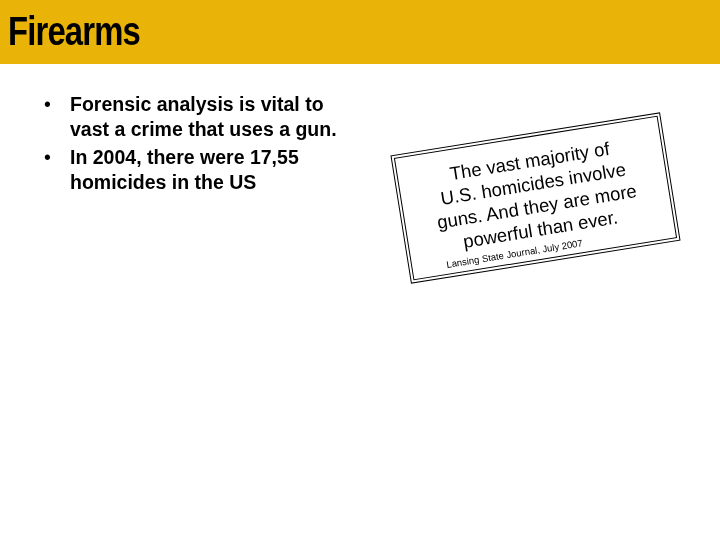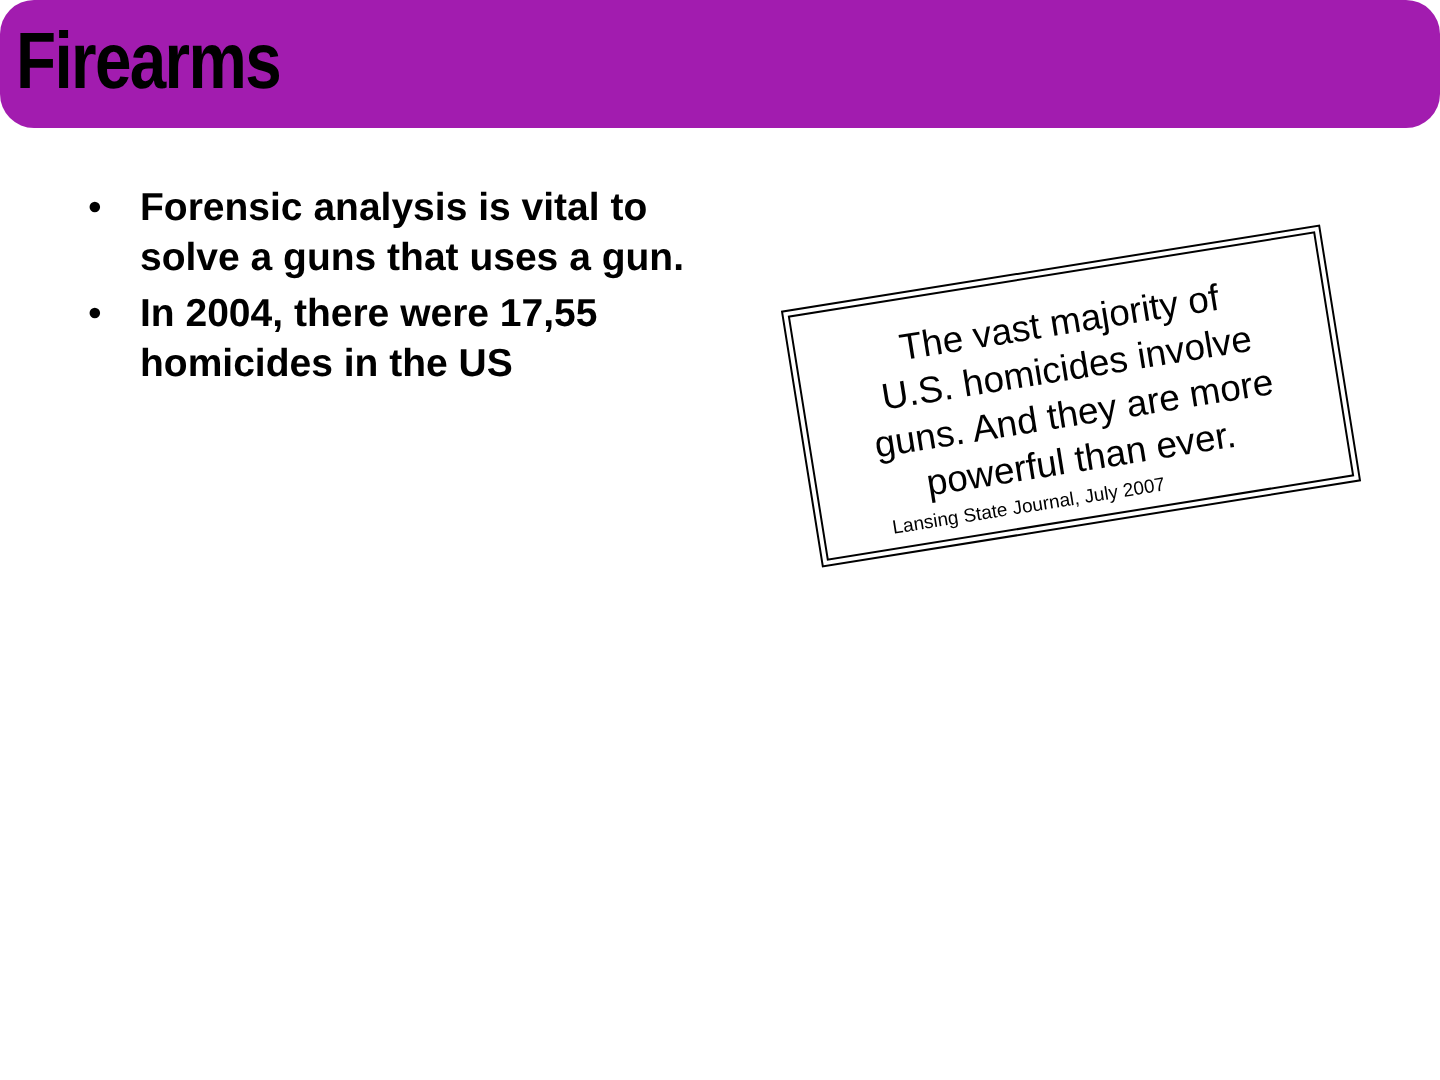--- a/index.html
+++ b/index.html
@@ -1,36 +1,36 @@
 <!DOCTYPE html>
 <html><head>
 <meta charset="utf-8">
 <style>
   html, body { margin:0; padding:0; }
   body { width:720px; height:540px; background:#ffffff; position:relative; overflow:hidden; font-family:"Liberation Sans", sans-serif; }
-  .title-bar { position:absolute; left:0; top:0; width:720px; height:64px; background:#a21caf;border-radius:17px; }
+  .title-bar { position:absolute; left:0; top:0; width:720px; height:64px; background:#eab308; }
   .title { position:absolute; left:8px; top:7px; font-family:"Liberation Sans", sans-serif; font-weight:bold; font-size:40px; color:#000; letter-spacing:-1px; transform:scaleX(0.82); transform-origin:left top; line-height:48px; }
   .bullets { position:absolute; left:44px; top:92px; width:310px; margin:0; padding:0; list-style:none; }
   .bullets li { position:relative; padding-left:26px; font-weight:bold; font-size:19.5px; line-height:24.5px; color:#000; margin-bottom:4px; }
   .bullets li .dot { position:absolute; left:0; top:0; font-weight:normal; }
   .quote-box { position:absolute; left:399px; top:133px; width:273px; height:130px; border:4px double #000; background:#fff; transform:rotate(-9.1deg); box-sizing:border-box; }
   .quote-text { position:absolute; left:0; right:0; top:12px; text-align:center; font-size:18.5px; line-height:23px; color:#000; }
   .quote-source { position:absolute; left:34px; top:107px; font-size:9.5px; color:#000; }
 </style>
 </head>
 <body>
 
 <div class="title-bar">
   <div class="title">Firearms</div>
 </div>
 
 <ul class="bullets">
   <li>
     <span class="dot">•</span>
-    <span>Forensic analysis is vital to solve a guns that uses a gun.</span>
+    <span>Forensic analysis is vital to vast a crime that uses a gun.</span>
   </li>
   <li>
     <span class="dot">•</span>
     <span>In 2004, there were 17,55 homicides in the US</span>
   </li>
 </ul>
 
 <div class="quote-box">
   <div class="quote-text">
     <div>The vast majority of</div>

